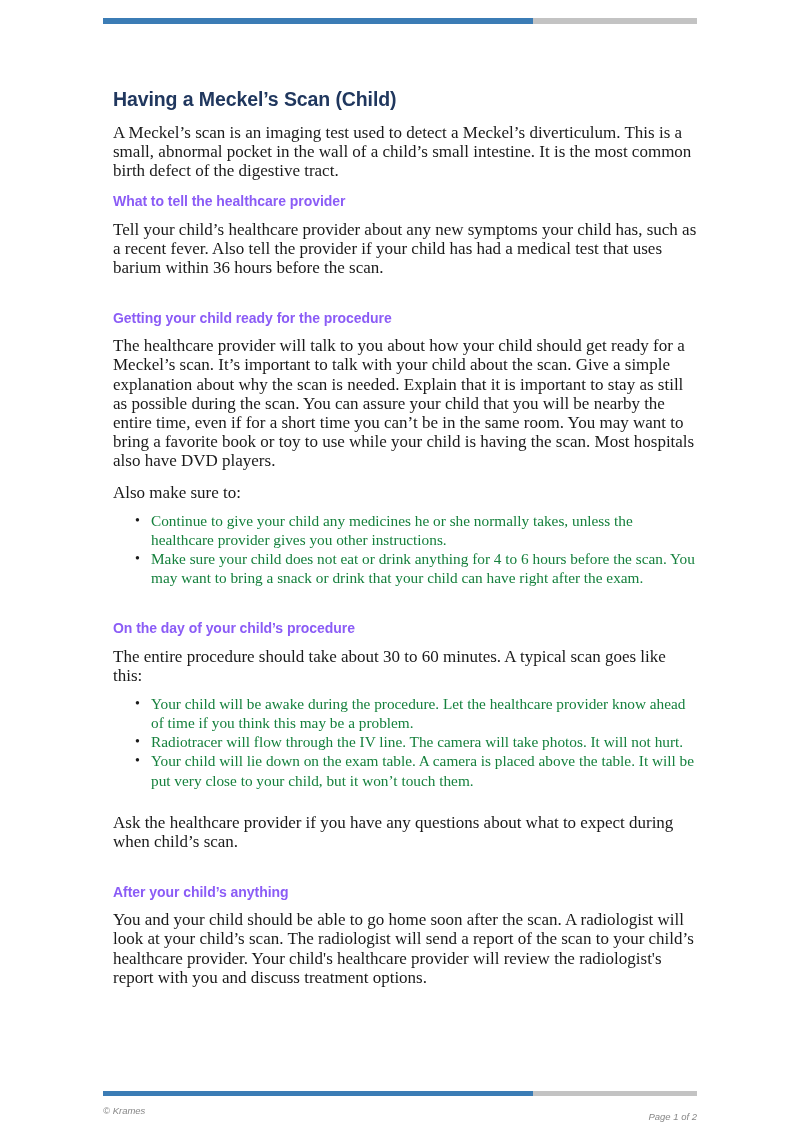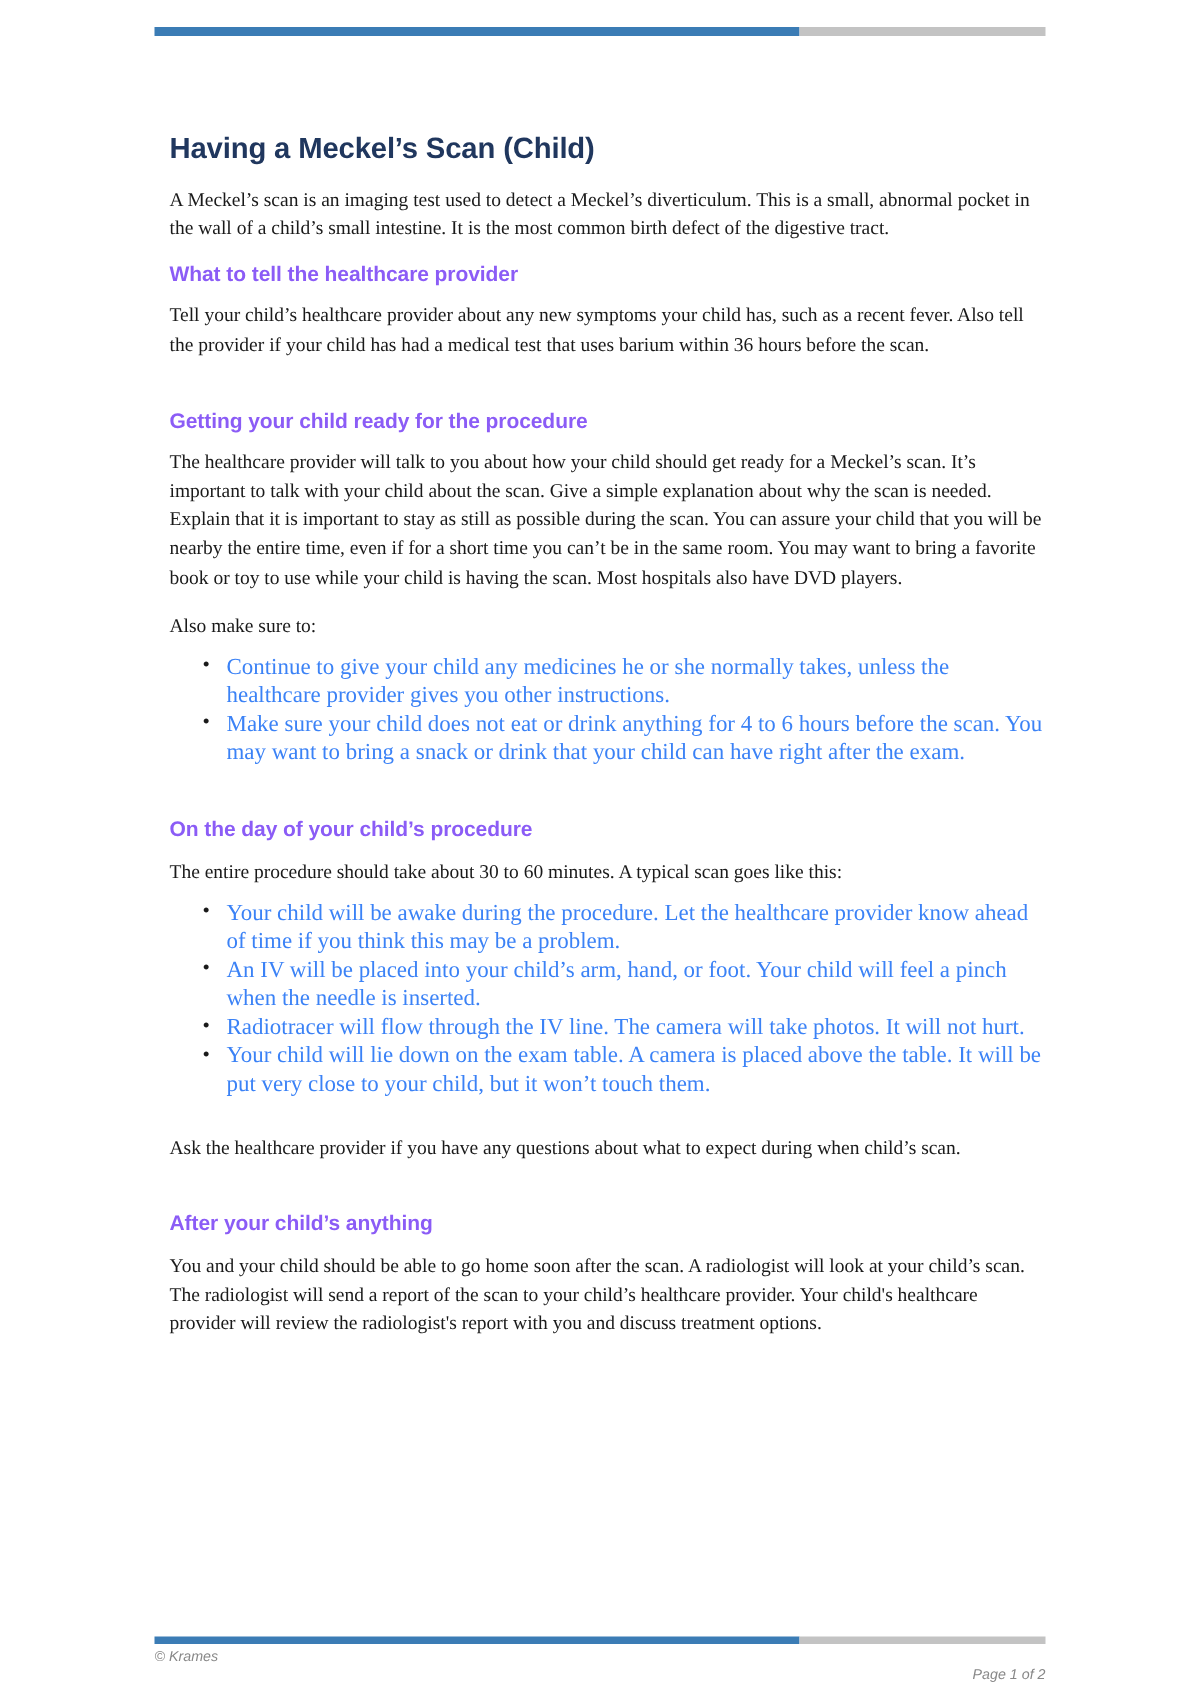--- a/index.html
+++ b/index.html
@@ -66,21 +66,21 @@
     font-size: 14px;
     font-weight: bold;
     color: #8b5cf6;
     margin: 0 0 9px 0;
     line-height: 1.25;
     letter-spacing: -0.05px;
   }
 
   p.body-text {
     font-family: "Liberation Serif", serif;
-    font-size: 13px;
+    font-size: 17px;
     line-height: 19.1px;
     margin: 0 0 13px 0;
     color: #1a1a1a;
     text-align: left;
   }
   p.body-text.tight {
     margin-bottom: 9px;
   }
   p.body-text.last {
     margin-bottom: 0;
@@ -89,21 +89,21 @@
   ul.body-list {
     list-style: none;
     margin: 0 0 13px 0;
     padding: 0;
   }
   ul.body-list li {
     position: relative;
     font-family: "Liberation Serif", serif;
     font-size: 15.3px;
     line-height: 19.1px;
-    color: #3b82f6;
+    color: #15803d;
     padding-left: 38px;
     margin: 0;
   }
   ul.body-list li::before {
     content: "\2022";
     position: absolute;
     left: 22px;
     top: -0.5px;
     font-size: 14px;
     line-height: 19.1px;
@@ -133,21 +133,21 @@
     flex: 1 1 auto;
   }
 
   .footer {
     position: absolute;
     top: 1099px;
     left: 103px;
     width: 594px;
     display: flex;
     justify-content: space-between;
-    align-items: flex-start;
+    align-items: center;
     font-family: "Liberation Sans", sans-serif;
     font-style: italic;
     font-size: 9.5px;
     color: #878787;
   }
   .footer .copyright { white-space: nowrap; }
   .footer .page-number { white-space: nowrap; margin-top: 12px; }
 </style>
 </head>
 <body>
@@ -177,21 +177,20 @@
       <li>Continue to give your child any medicines he or she normally takes, unless the healthcare provider gives you other instructions.</li>
       <li>Make sure your child does not eat or drink anything for 4 to 6 hours before the scan. You may want to bring a snack or drink that your child can have right after the exam.</li>
     </ul>
 
     <div class="gap-md"></div>
 
     <h2 class="section-heading">On the day of your child’s procedure</h2>
     <p class="body-text tight">The entire procedure should take about 30 to 60 minutes. A typical scan goes like this:</p>
     <ul class="body-list">
       <li>Your child will be awake during the procedure. Let the healthcare provider know ahead of time if you think this may be a problem.</li>
-      <li>An IV will be placed into your child’s arm, hand, or foot. Your child will feel a pinch when the needle is inserted.</li>
       <li>Radiotracer will flow through the IV line. The camera will take photos. It will not hurt.</li>
       <li>Your child will lie down on the exam table. A camera is placed above the table. It will be put very close to your child, but it won’t touch them.</li>
     </ul>
     <div class="gap-sm"></div>
     <p class="body-text">Ask the healthcare provider if you have any questions about what to expect during when child’s scan.</p>
 
     <div class="gap-md"></div>
 
     <h2 class="section-heading">After your child’s anything</h2>
     <p class="body-text last">You and your child should be able to go home soon after the scan. A radiologist will look at your child’s scan. The radiologist will send a report of the scan to your child’s healthcare provider. Your child's healthcare provider will review the radiologist's report with you and discuss treatment options.</p>

